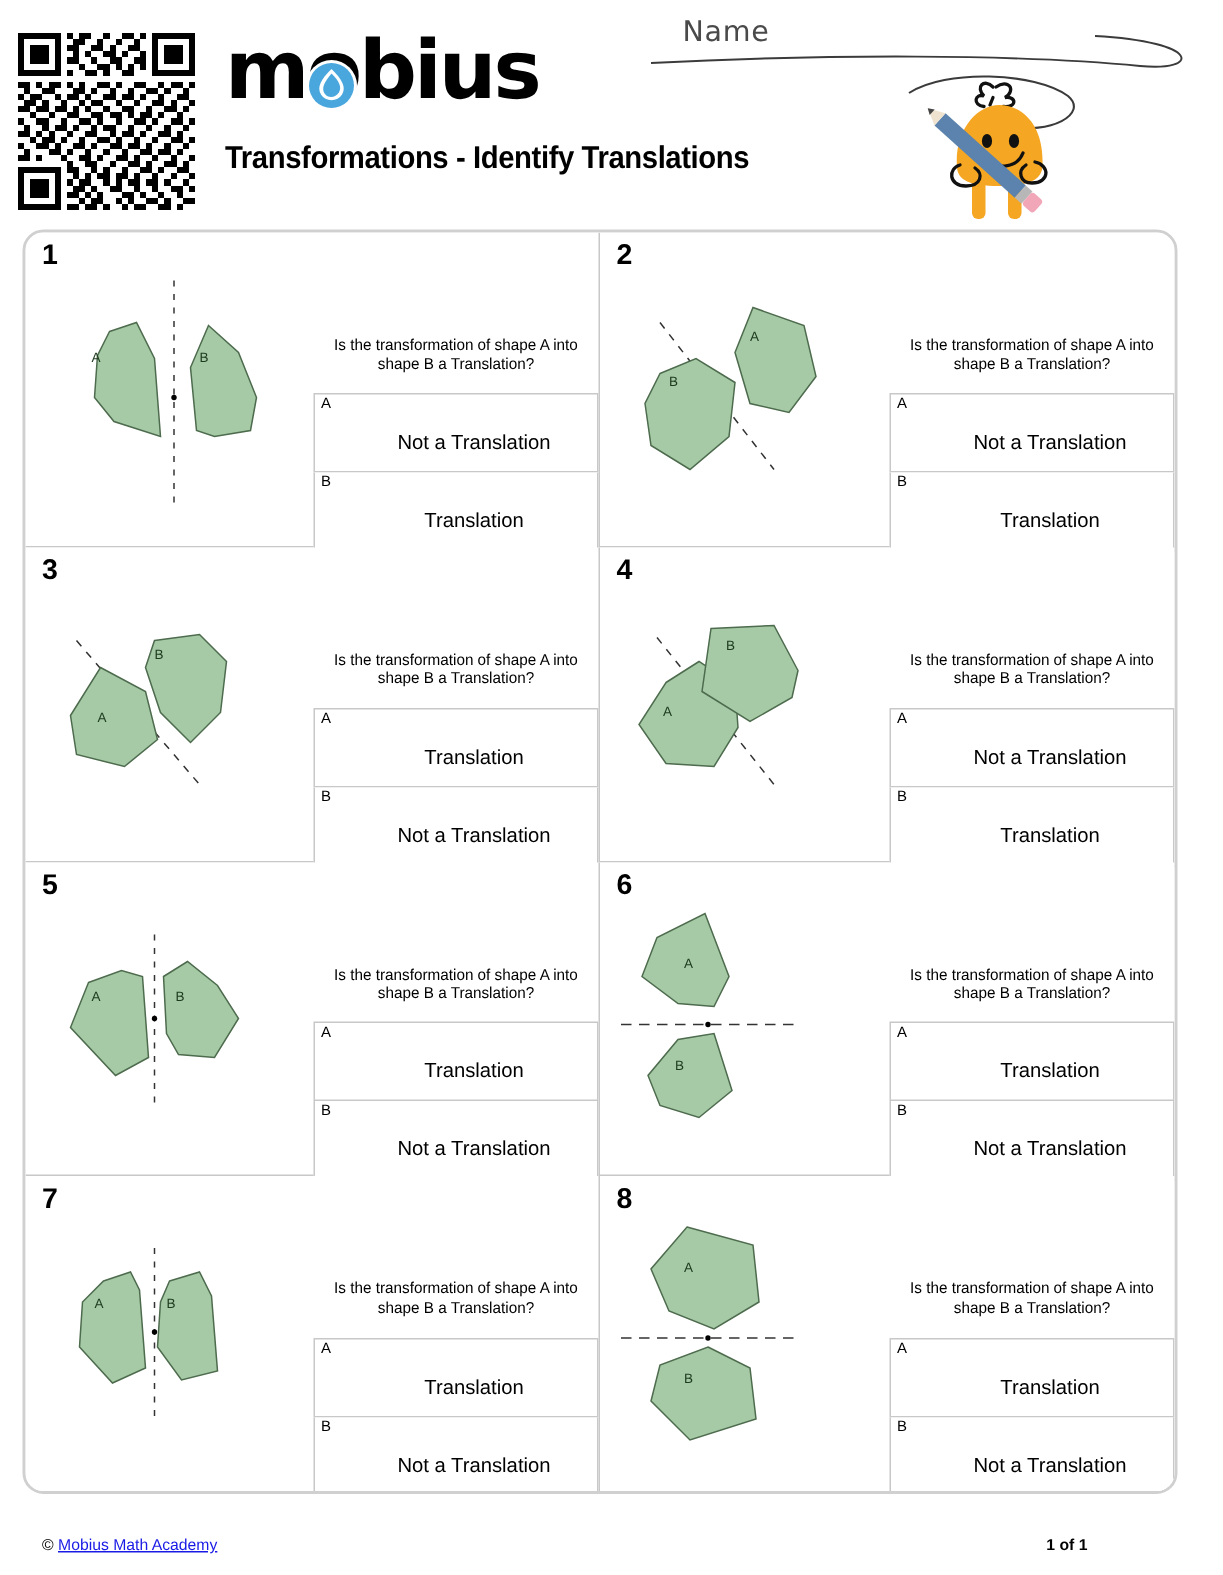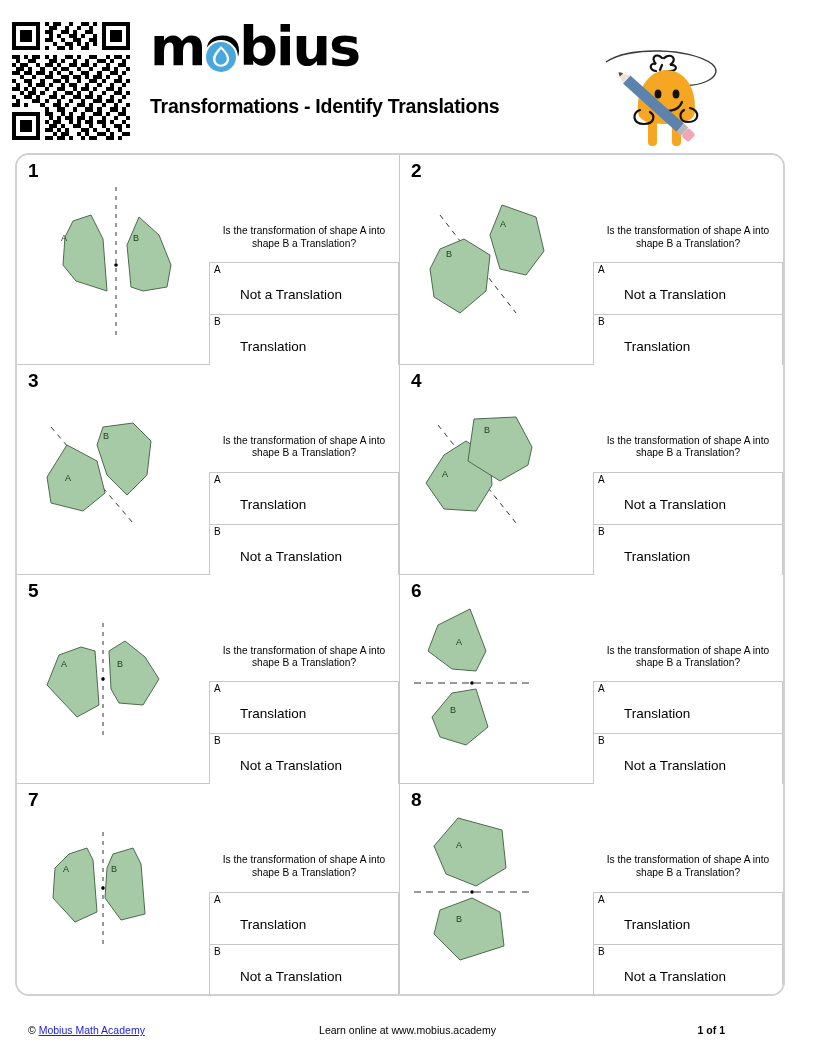--- a/index.html
+++ b/index.html
@@ -124,20 +124,21 @@
     background:#fff;
   }
   .answer + .answer{border-top:none;}
   .answer-key{
     position:absolute;left:4px;top:1px;
     font-family:"Liberation Sans", sans-serif;
     font-size:10px;color:#000;line-height:12px;
   }
   .answer-text{
     position:absolute;left:0;right:6px;top:24px;
+    text-align:center;
     font-family:"Liberation Sans", sans-serif;
     font-size:13.5px;color:#000;
     padding-left:30px;
     box-sizing:border-box;
   }
 
   
   .footer{
     position:absolute;left:0;top:1018px;width:815px;height:30px;
     font-family:"Liberation Sans", sans-serif;
@@ -401,20 +402,26 @@
           <circle cx="18" cy="18" r="17" fill="#ffffff"></circle>
           <path d="M18 3 A15 15 0 1 0 18 33 A15 15 0 1 0 18 3 Z" fill="#4aa7de"></path>
           <path d="M18 7 C11 14 8 19 11 24 C14 29 22 29 25 24 C28 19 25 14 18 7 Z" fill="#ffffff"></path>
           <path d="M18 10 C13 16 11 20 13.5 23.5 C16 27 21 26 23 22.5 C25 19 23 15 18 10 Z" fill="#4aa7de"></path>
         </svg>
       </div>
     </div>
     <div class="worksheet-title">Transformations - Identify Translations</div>
   </div>
 
+  <div class="name-area">
+    <svg class="name-swoosh" width="380" height="60" viewBox="0 0 380 60">
+      <path d="M4 36 C 120 30, 250 30, 330 38 C 370 42, 372 22, 300 18" fill="none" stroke="#3b3b3b" stroke-width="1.3"></path>
+    </svg>
+    <div class="name-label">Name</div>
+  </div>
 
   <div class="mascot">
     <svg width="120" height="98" viewBox="0 0 120 98">
       <path d="M6 12 C 30 -4, 90 -2, 112 14 C 126 26, 100 40, 72 34" fill="none" stroke="#3b3b3b" stroke-width="1.4"></path>
       <path d="M72 34 L 60 31 L 66 38 L 56 39" fill="none" stroke="#3b3b3b" stroke-width="1.4"></path>
       <g stroke="#111" stroke-width="2.2" fill="none" stroke-linecap="round">
         <path d="M62 8 C 56 2, 50 8, 56 14 C 50 12, 48 20, 56 21"></path>
         <path d="M64 8 C 72 2, 78 10, 70 15 C 78 14, 78 22, 69 21"></path>
         <path d="M60 20 L 62 15"></path>
       </g>
@@ -650,15 +657,14 @@
     </div>
       </div>
     </div>
 </div>
 
 <div class="footer">
   <div class="foot-left">
     <span>©</span>
     <a href="#">Mobius Math Academy</a>
   </div>
-  <div class="foot-center">Learn online at www.mobius.academy</div>
   <div class="foot-right">1 of 1</div>
 </div>
 
 </body></html>

